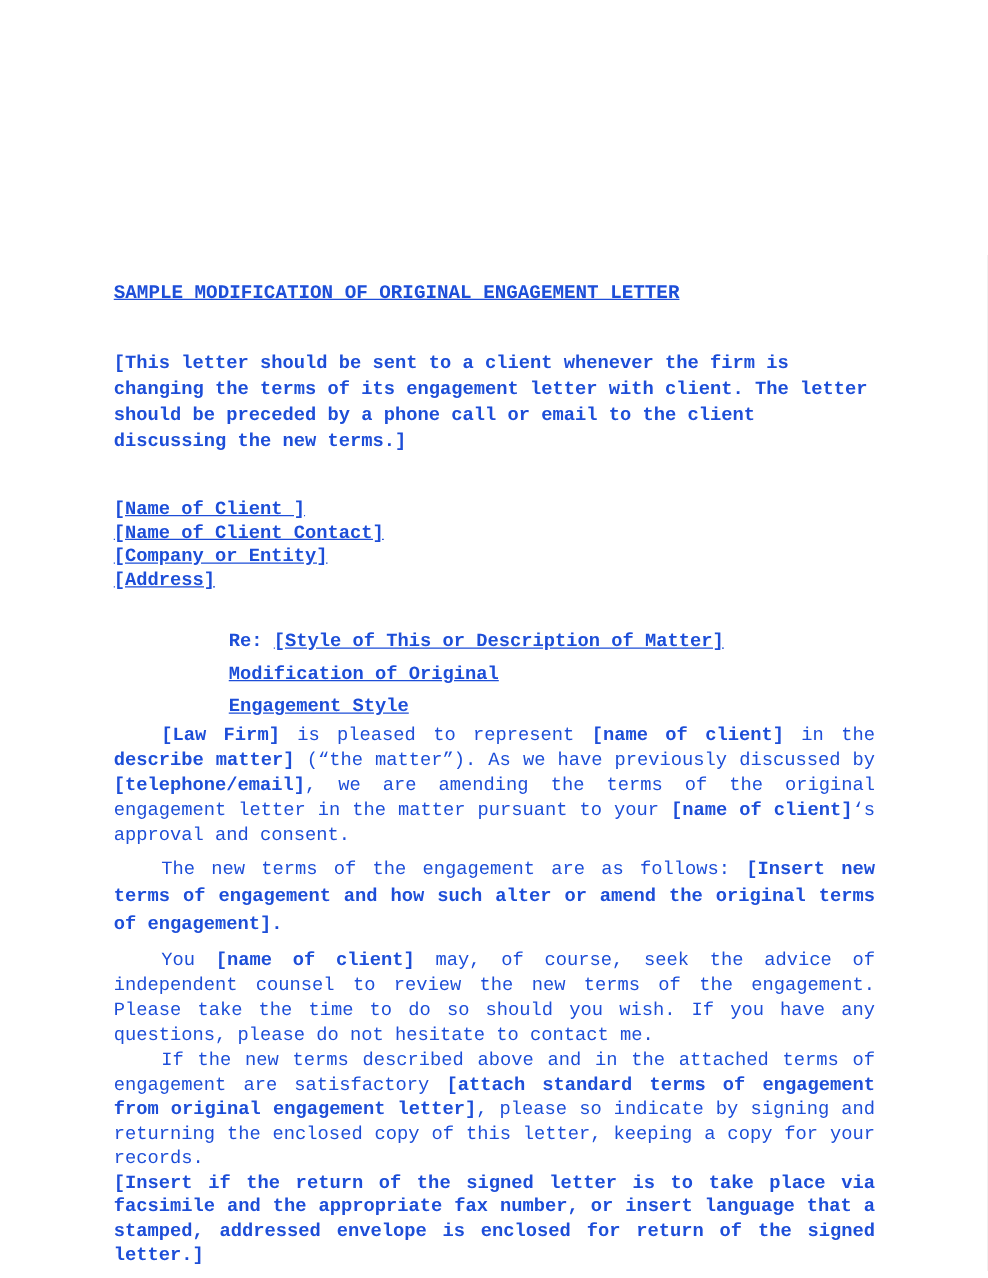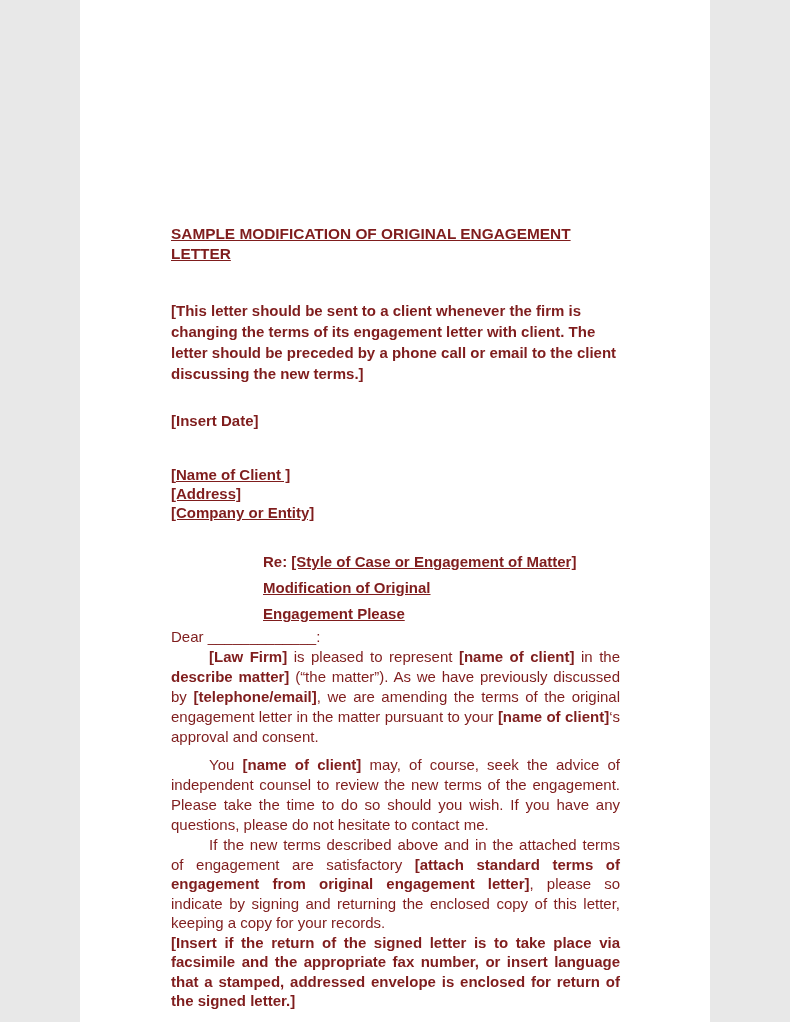--- a/index.html
+++ b/index.html
@@ -1,24 +1,24 @@
 <!DOCTYPE html>
 <html><head>
 <meta charset="utf-8">
 <style>
   html, body { margin: 0; padding: 0; background: #e8e8e8; }
   .page {
     position: relative;
-    width: 630px;
+    width: 790px;
     height: 1022px;
     margin: 0 auto;
     background: #ffffff;
     overflow: hidden;
-    font-family: Liberation Sans, sans-serif;
-    color: #7f1d1d;
+    font-family: Liberation Mono, monospace;
+    color: #1d4ed8;
   }
   .doc {
     padding: 224px 90px 0 91px;
     font-size: 15px;
     line-height: 20px;
   }
   .b { font-weight: bold; }
   .u { text-decoration: underline; }
   .title {
     margin: 0;
@@ -62,33 +62,33 @@
 </head>
 <body>
 
 <div class="page">
   <div class="doc">
 
     <h1 class="title">SAMPLE MODIFICATION OF ORIGINAL ENGAGEMENT LETTER</h1>
 
     <p class="intro"><span class="b">[This letter should be sent to a client whenever the firm is changing the terms of its engagement letter with client. The letter should be preceded by a phone call or email to the client discussing the new terms.]</span></p>
 
-    <p class="date-line"><span class="b">[Insert Date]</span></p>
 
     <div class="recipient">
       <div><span class="b">[</span><span class="b u">Name of Client ]</span></div>
+      <div><span class="b u">[Name of Client Contact]</span></div>
+      <div><span class="b u">[Company or Entity]</span></div>
       <div><span class="b u">[Address]</span></div>
-      <div><span class="b u">[Company or Entity]</span></div>
     </div>
 
-    <p class="re-line"><span class="b">Re: </span><span class="b u">[Style of Case or Engagement of Matter] Modification of Original</span><br><span class="b u">Engagement Please</span></p>
+    <p class="re-line"><span class="b">Re: </span><span class="b u">[Style of This or Description of Matter] Modification of Original</span><br><span class="b u">Engagement Style</span></p>
 
-    <p class="salutation">Dear _____________:</p>
 
     <p class="body-p p1"><span class="b">[Law Firm]</span><span> is pleased to represent </span><span class="b">[name of client]</span><span> in the </span><span class="b">describe matter]</span><span> (“the matter”). As we have previously discussed by </span><span class="b">[telephone/email]</span><span>, we are amending the terms of the original engagement letter in the matter pursuant to your </span><span class="b">[name of client]</span><span>‘s approval and consent.</span></p>
 
+    <p class="body-p p2"><span>The new terms of the engagement are as follows: </span><span class="b">[Insert new terms of engagement and how such alter or amend the original terms of engagement].</span></p>
 
     <p class="body-p p3"><span>You </span><span class="b">[name of client]</span><span> may, of course, seek the advice of independent counsel to review the new terms of the engagement. Please take the time to do so should you wish. If you have any questions, please do not hesitate to contact me.</span></p>
 
     <p class="body-p p4"><span>If the new terms described above and in the attached terms of engagement are satisfactory </span><span class="b">[attach standard terms of engagement from original engagement letter]</span><span>, please so indicate by signing and returning the enclosed copy of this letter, keeping a copy for your records.</span><br><span class="b">[Insert if the return of the signed letter is to take place via facsimile and the appropriate fax number, or insert language that a stamped, addressed envelope is enclosed for return of the signed letter.]</span></p>
 
   </div>
 </div>
 
 </body></html>

